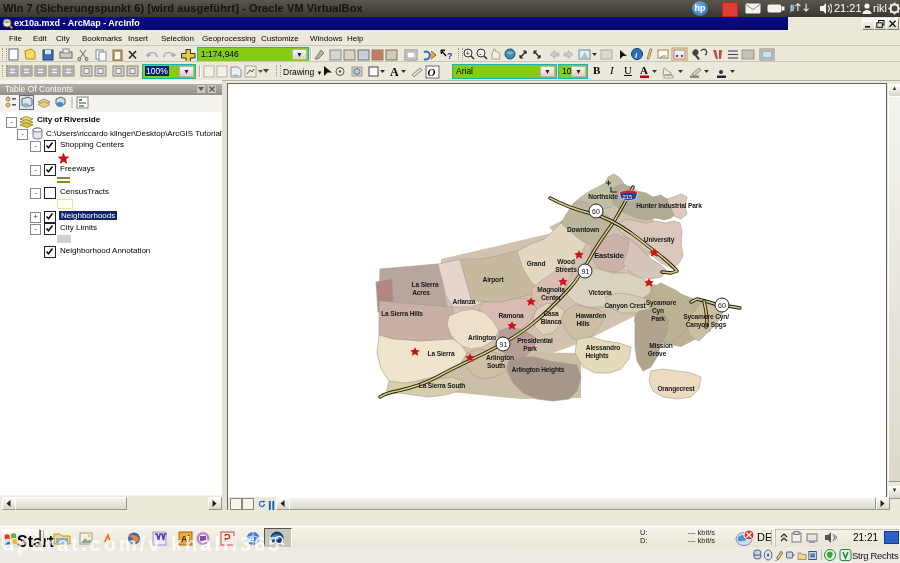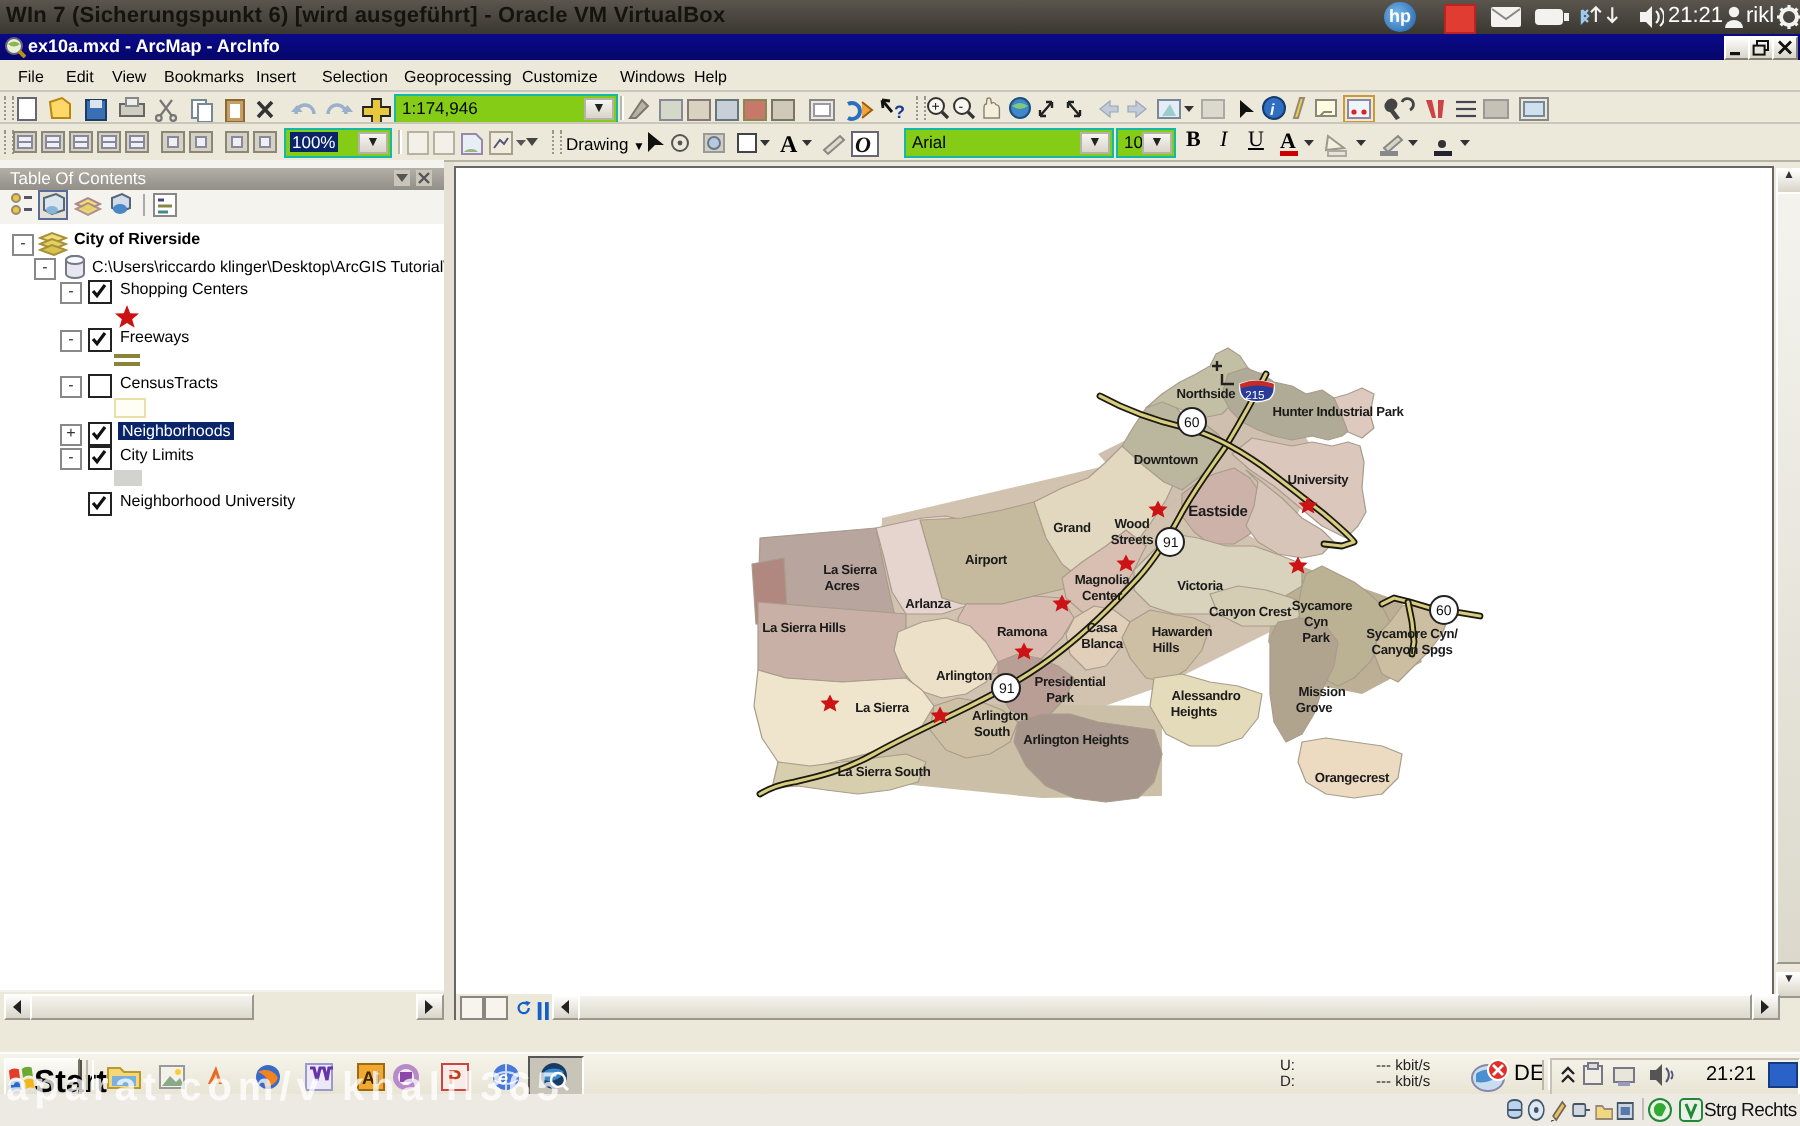--- a/index.html
+++ b/index.html
@@ -2,21 +2,21 @@
 <html><head><meta charset="utf-8">
 <style>
 html,body{margin:0;padding:0;}
 body{width:900px;height:563px;overflow:hidden;font-family:"Liberation Sans",sans-serif;background:#ece9da;}
 .abs{position:absolute;}
 #root{position:absolute;top:0;left:0;width:900px;height:563px;padding-left:18px;}
 
 #panel{left:0;top:0;width:900px;height:17px;background:linear-gradient(#5a564e,#3a3731);}
 #panel .title{left:3px;top:2px;font-size:11px;font-weight:bold;color:#15130e;letter-spacing:0.1px;}
 
-#tbar{left:0;top:17px;width:900px;height:13px;background:linear-gradient(#0a0a8a,#05056a);}
+#tbar{left:0;top:17px;width:788px;height:13px;background:linear-gradient(#0a0a8a,#05056a);}
 #tbar .txt{left:14px;top:1px;color:#fff;font-weight:bold;font-size:9px;}
 .wbtn{width:11px;height:10px;background:linear-gradient(#fdfdfb,#d8d4c8);border:1px solid #858378;border-top-color:#fff;border-left-color:#fff;color:#000;font-size:8px;line-height:9px;text-align:center;font-weight:bold;}
 
 #menu{left:0;top:30px;width:900px;height:16px;background:#ece9da;font-size:8px;color:#000;}
 #menu span{position:absolute;top:4px;}
 
 .tb{height:16px;background:#ece9da;}
 .sep{width:1px;height:12px;background:#b9b6aa;border-right:1px solid #fff;}
 .handle{width:3px;height:12px;border-left:1px dotted #9a978c;border-right:1px dotted #9a978c;}
 .combo{background:#84cc16;border:1px solid #14b8a6;height:13px;font-size:8.5px;color:#000;}
@@ -104,21 +104,21 @@
  <div class="abs wbtn" style="left:886px;top:1px;">
         <svg width="9" height="8" viewBox="0 0 9 8" style="position:absolute;left:1px;top:1px;">
           <path d="M1.5 0.8 L7.5 6.8 M7.5 0.8 L1.5 6.8" stroke="#111" stroke-width="1.4"></path>
         </svg>
       </div>
 </div>
 
 <div class="abs" id="menu">
  <span style="left:9px;">File</span>
       <span style="left:33px;">Edit</span>
-      <span style="left:56px;">View</span>
+      <span style="left:56px;">City</span>
  <span style="left:82px;">Bookmarks</span>
       <span style="left:128px;">Insert</span>
       <span style="left:161px;">Selection</span>
  <span style="left:202px;">Geoprocessing</span>
       <span style="left:261px;">Customize</span>
       <span style="left:310px;">Windows</span>
       <span style="left:347px;">Help</span>
 </div>
 
 <div class="abs tb" id="tb1" style="left:0;top:46px;width:900px;">
@@ -418,21 +418,21 @@
         </svg>
       </div>
  <div class="abs" style="left:60px;top:111px;">City Limits</div>
  <div class="abs" style="left:57px;top:123px;width:14px;height:8px;background:#d2d2ce;"></div>
 
  <div class="abs chk" style="left:44px;top:134px;">
         <svg width="9" height="9" viewBox="0 0 9 9" style="position:absolute;left:0px;top:0px;">
           <path d="M1.5 4.5 L3.5 6.8 L7.5 1.5" fill="none" stroke="#111" stroke-width="1.6"></path>
         </svg>
       </div>
- <div class="abs" style="left:60px;top:134px;">Neighborhood University</div>
+ <div class="abs" style="left:60px;top:134px;">Neighborhood Annotation</div>
 </div>
 
 <div class="abs sb" style="left:0;top:496px;width:222px;height:14px;">
  <div class="abs sbtn" style="left:2px;top:1px;width:12px;height:11px;">
         <svg width="7" height="9" viewBox="0 0 7 9" style="position:absolute;left:2px;top:1px;">
           <path d="M5.5 1 L1.5 4.5 L5.5 8 Z" fill="#222"></path>
         </svg>
       </div>
  <div class="abs thumb" style="left:15px;top:1px;width:110px;height:11px;"></div>
  <div class="abs sbtn" style="left:208px;top:1px;width:12px;height:11px;">

